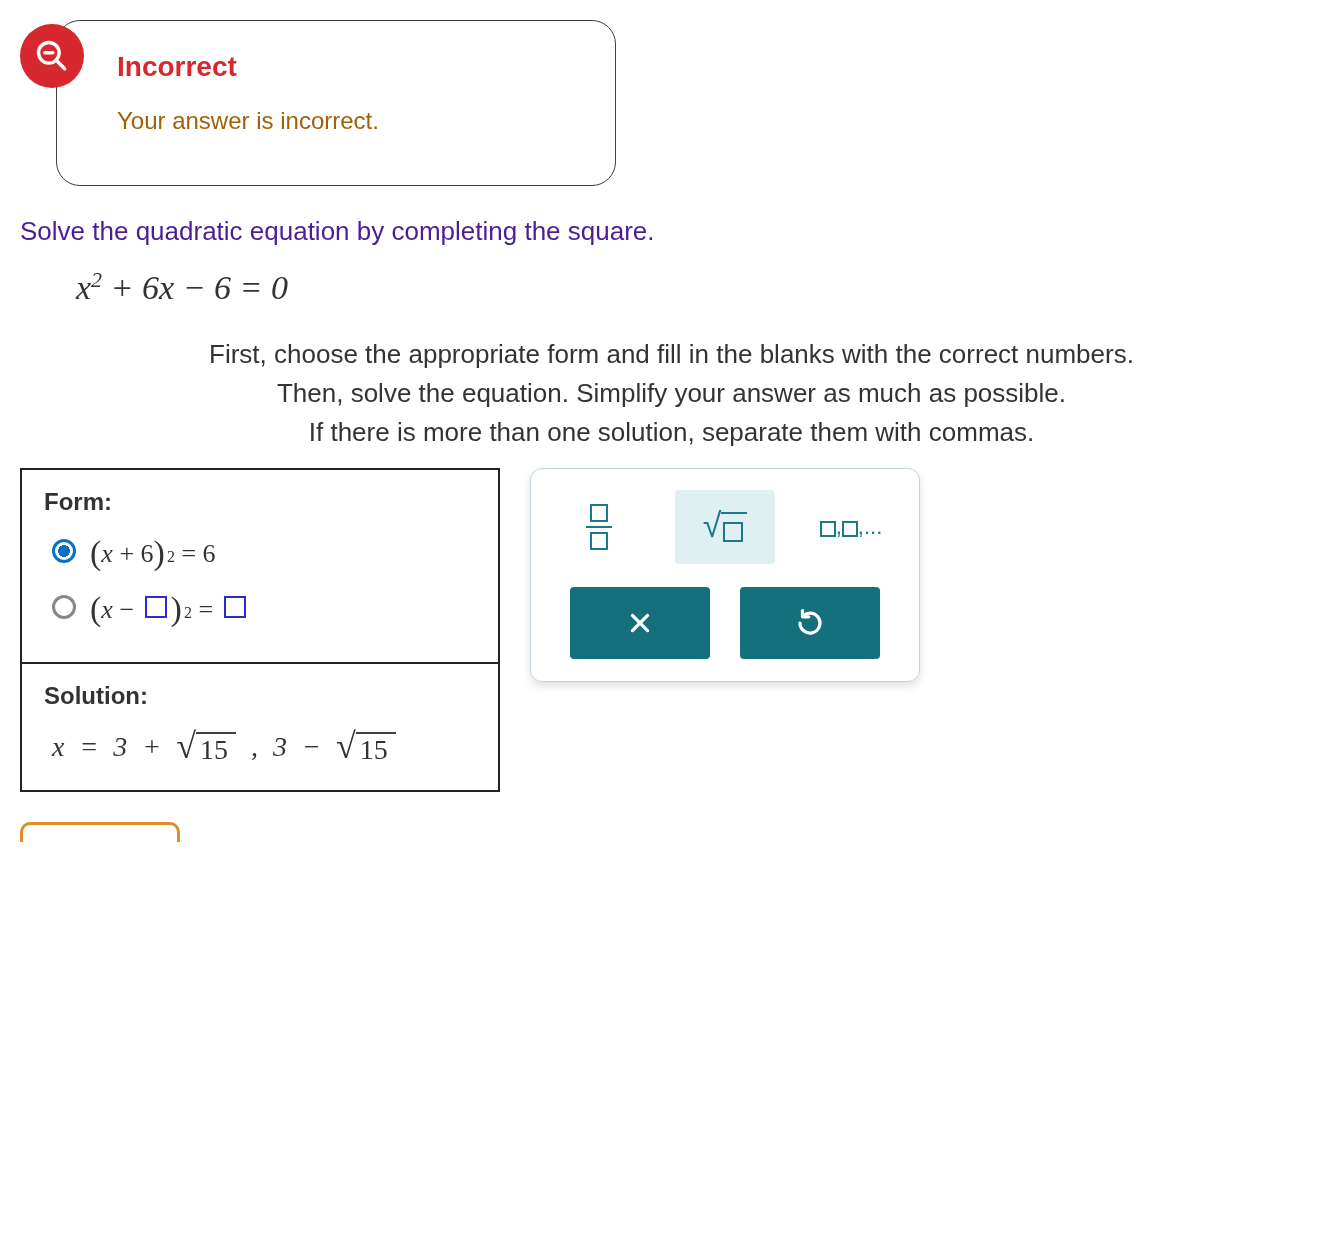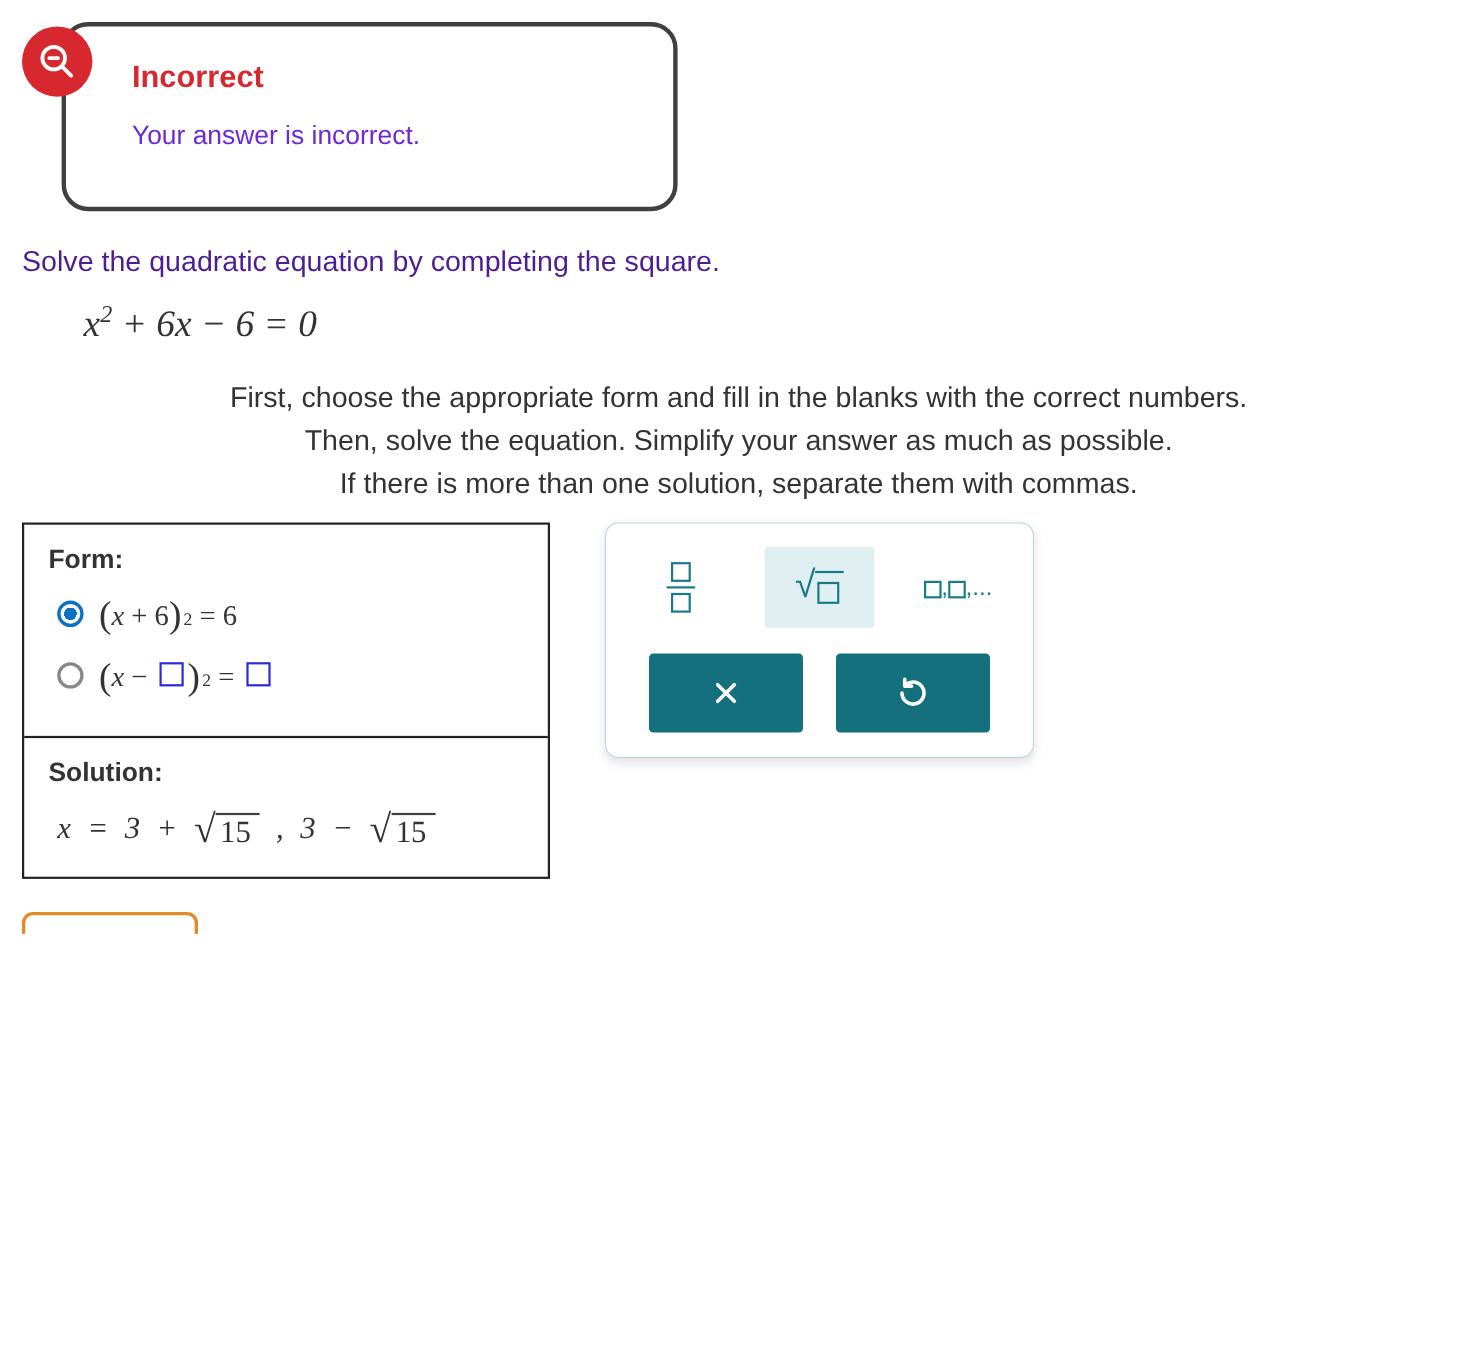--- a/index.html
+++ b/index.html
@@ -15,35 +15,35 @@
       width: 64px; height: 64px; border-radius: 50%;
       background: #d7282f;
       display: flex; align-items: center; justify-content: center;
       flex-shrink: 0;
       margin-top: 4px;
       position: relative;
       z-index: 2;
     }
     .badge-circle svg { width: 38px; height: 38px; }
     .feedback-card {
-      border: 4px solid #404040;
+      border: 1px solid #404040;
       border-radius: 24px;
       padding: 30px 40px 30px 40px;
       margin-left: -40px;
       padding-left: 60px;
       min-width: 560px;
     }
     .feedback-title { color: #d7282f; font-weight: bold; font-size: 28px; margin-bottom: 24px; }
-    .feedback-body { font-size: 24px; color: #6d28d9; margin-bottom: 20px; }
+    .feedback-body { font-size: 24px; color: #a16207; margin-bottom: 20px; }
     .feedback-list { list-style: disc; padding-left: 58px; font-size: 24px; line-height: 1.7; }
     .prompt { font-size: 26px; margin: 24px 0 20px; color: #4c1d95; }
     .equation { margin: 12px 0 28px 56px; font-family: "Times New Roman", serif; font-size: 34px; font-style: italic; }
     .equation .sup { font-size: 22px; vertical-align: super; }
     .instr { font-size: 26px; line-height: 1.5; margin-bottom: 16px; text-align: center; }
-    .work-row { display: flex; align-items: flex-start; gap: 50px; }
+    .work-row { display: flex; align-items: flex-start; gap: 30px; }
     .answer-box { border: 2px solid #222; width: 480px; }
     .box-section { padding: 18px 22px; }
     .box-section + .box-section { border-top: 2px solid #222; }
     .box-label { font-weight: bold; font-size: 24px; margin-bottom: 16px; }
     .opt-row { display: flex; align-items: center; gap: 14px; font-family: "Times New Roman", serif; font-size: 26px; margin: 10px 0 18px 8px; }
     .radio { width: 24px; height: 24px; border-radius: 50%; border: 3px solid #888; display: inline-block; flex-shrink: 0; }
     .radio.selected { border-color: #0a72c4; background: radial-gradient(circle, #0a72c4 0 45%, #fff 45% 100%); border-width: 3px; }
     .mexp { display: inline-flex; align-items: baseline; }
     .paren { font-size: 34px; position: relative; top: 2px; }
     .var { font-style: italic; }

